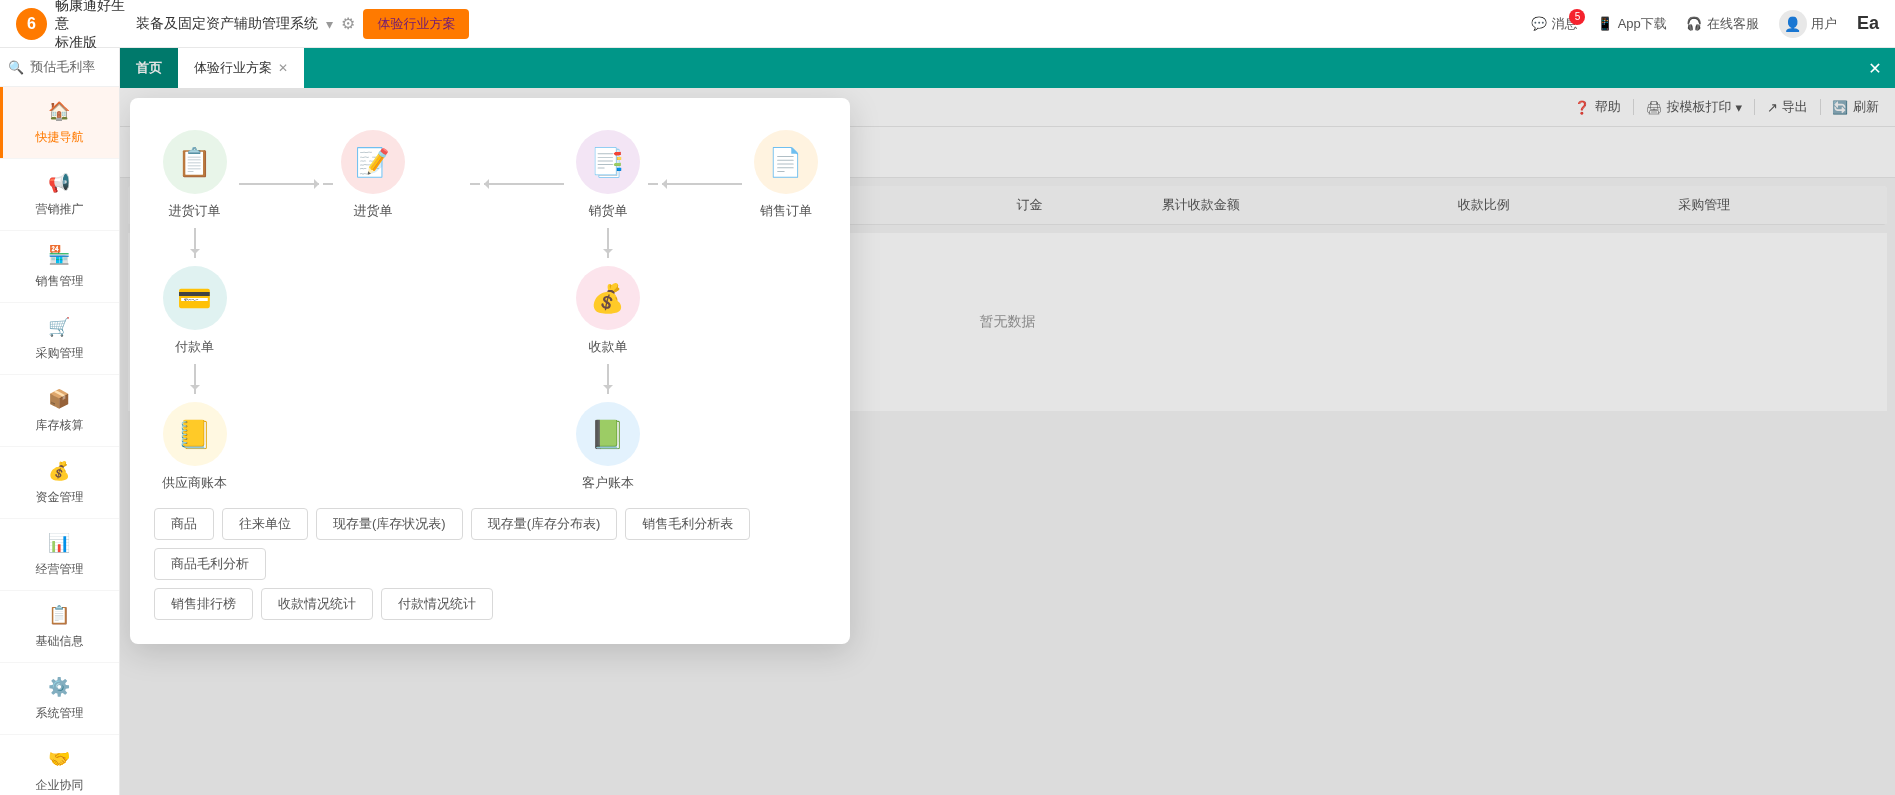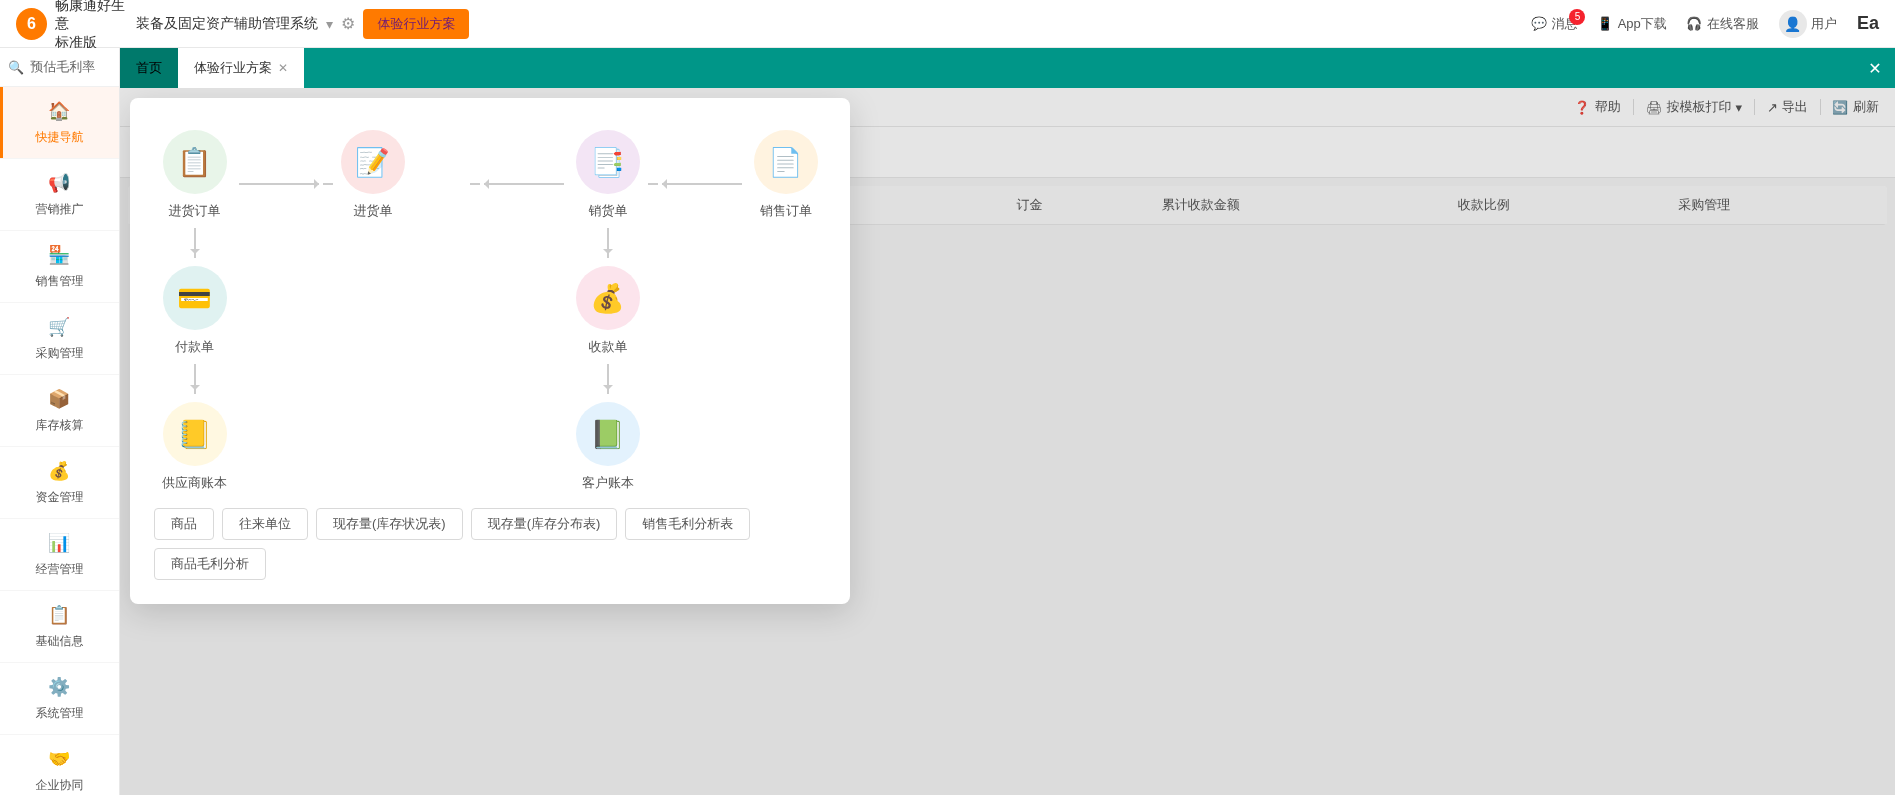--- a/index.html
+++ b/index.html
@@ -135,21 +135,22 @@
       height: 40px;
       display: flex; align-items: center;
       padding: 0 16px;
       cursor: pointer;
       font-size: 13px;
       color: rgba(255,255,255,0.85);
       gap: 6px;
     }
     .tab-item.home {
       background: #00796b;
-      color: #000000;
+      color: #e5e5e5;
+      font-weight: bold;
     }
     .tab-item.active {
       background: #fff;
       color: #333;
     }
     .tab-close { color: #999; font-size: 12px; cursor: pointer; }
     .tab-spacer { flex: 1; }
     .tab-close-all {
       width: 40px; height: 40px;
       display: flex; align-items: center; justify-content: center;
@@ -501,20 +502,21 @@
                 <th>预估毛利率</th>
                 <th>订金</th>
                 <th>累计收款金额</th>
                 <th>收款比例</th>
                 <th>采购管理</th>
               </tr>
             </thead>
           </table>
         </div>
 
+        <div class="no-data">暂无数据</div>
 
         <div class="overlay">
           <div class="popup-card">
 
             <div style="display:flex; align-items:flex-start; gap:0; justify-content:center;">
 
               <div style="display:flex; flex-direction:column; align-items:center;">
 
                 <div style="display:flex; align-items:center;">
                   <div class="flow-node">
@@ -633,20 +635,25 @@
 
             <div class="common-functions">
               <div class="function-buttons">
                 <button class="fn-btn">商品</button>
                 <button class="fn-btn">往来单位</button>
                 <button class="fn-btn">现存量(库存状况表)</button>
                 <button class="fn-btn">现存量(库存分布表)</button>
                 <button class="fn-btn">销售毛利分析表</button>
                 <button class="fn-btn">商品毛利分析</button>
               </div>
+              <div class="function-buttons" style="margin-top:8px;">
+                <button class="fn-btn">销售排行榜</button>
+                <button class="fn-btn">收款情况统计</button>
+                <button class="fn-btn">付款情况统计</button>
+              </div>
             </div>
 
           </div>
         </div>
       </div>
     </div>
   </div>
 </div>
 
 </body></html>

